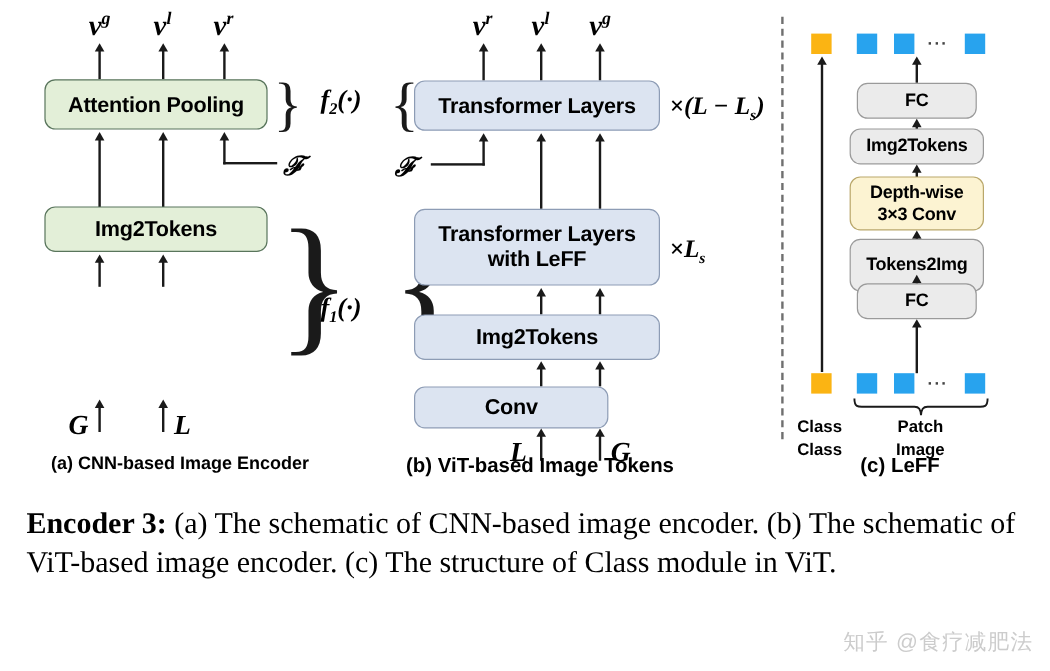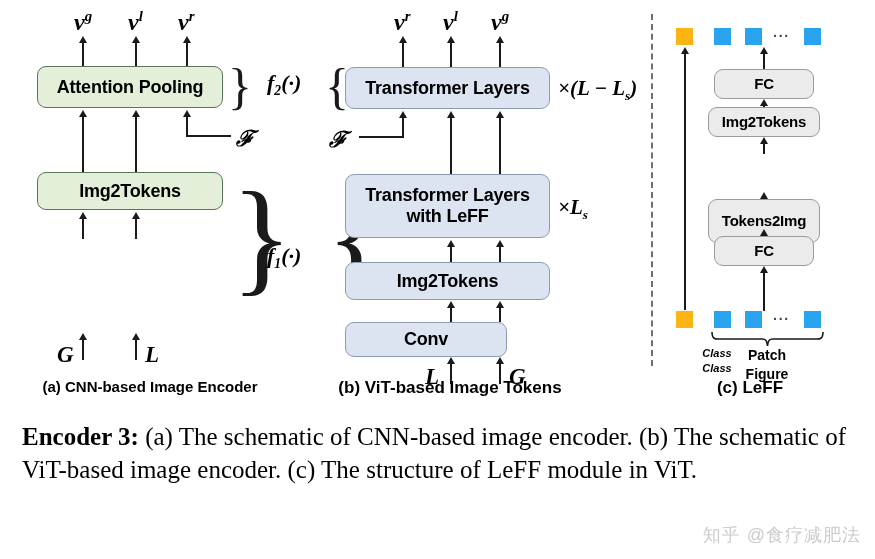--- a/index.html
+++ b/index.html
@@ -197,20 +197,24 @@
   <div class="box gray" style="left:714px;top:69px;width:100px;height:30px;font-size:15px;">FC</div>
 
   <div class="vline" style="left:763px;top:104px;height:12px;"></div>
   <div class="arrowhead" style="left:759.5px;top:99px;"></div>
 
   <div class="box gray" style="left:708px;top:107px;width:112px;height:30px;font-size:15px;">Img2Tokens</div>
 
   <div class="vline" style="left:763px;top:142px;height:12px;"></div>
   <div class="arrowhead" style="left:759.5px;top:137px;"></div>
 
+  <div class="box yellow" style="left:708px;top:147px;width:112px;height:45px;font-size:15px;flex-direction:column;">
+    <div style="font-weight:bold;">Depth-wise</div>
+    <div style="font-weight:bold;">3×3 Conv</div>
+  </div>
 
   <div class="vline" style="left:763px;top:197px;height:12px;"></div>
   <div class="arrowhead" style="left:759.5px;top:192px;"></div>
 
   <div class="box gray" style="left:708px;top:199px;width:112px;height:44px;font-size:15px;">Tokens2Img</div>
 
   <div class="vline" style="left:763px;top:234px;height:12px;"></div>
   <div class="arrowhead" style="left:759.5px;top:229px;"></div>
 
   <div class="box gray" style="left:714px;top:236px;width:100px;height:30px;font-size:15px;">FC</div>
@@ -221,31 +225,31 @@
   <div class="tok tok-orange" style="left:676px;top:311px;"></div>
   <div class="tok tok-blue" style="left:714px;top:311px;"></div>
   <div class="tok tok-blue" style="left:745px;top:311px;"></div>
   <div class="dots" style="left:773px;top:311px;font-size:14px;">···</div>
   <div class="tok tok-blue" style="left:804px;top:311px;"></div>
 
   <svg style="position:absolute;left:710px;top:331px;" width="115" height="16" viewBox="0 0 115 16">
     <path d="M2,1 C2,9 6,8 10,8 L52,8 C56,8 57,10 57.5,15 C58,10 59,8 63,8 L105,8 C109,8 113,9 113,1" fill="none" stroke="#1a1a1a" stroke-width="1.6"></path>
   </svg>
 
-  <div class="plain" style="left:688px;top:346px;width:58px;font-size:11px;line-height:1.35;font-style:italic;">
+  <div class="plain" style="left:654px;top:346px;width:58px;font-size:14px;line-height:1.35;">
     <div>Class</div>
     <div>Class</div>
   </div>
 
   <div class="plain" style="left:732px;top:346px;width:70px;font-size:14px;line-height:1.35;">
     <div>Patch</div>
-    <div>Figure</div>
+    <div>Image</div>
   </div>
 
   <div class="plain" style="left:690px;top:378px;width:120px;font-size:17px;">(c) LeFF</div>
 
   <div id="caption">
-    <b>Encoder 3:</b><span> (a) The schematic of CNN-based image encoder. (b) The schematic of ViT-based image encoder. (c) The structure of LeFF module in ViT.</span>
+    <b>Encoder 3:</b><span> (a) The schematic of CNN-based image encoder. (b) The schematic of ViT-based image encoder. (c) The structure of Class module in ViT.</span>
   </div>
 
   <div id="watermark">知乎 @食疗减肥法</div>
 
 </div>
 
 </body></html>

